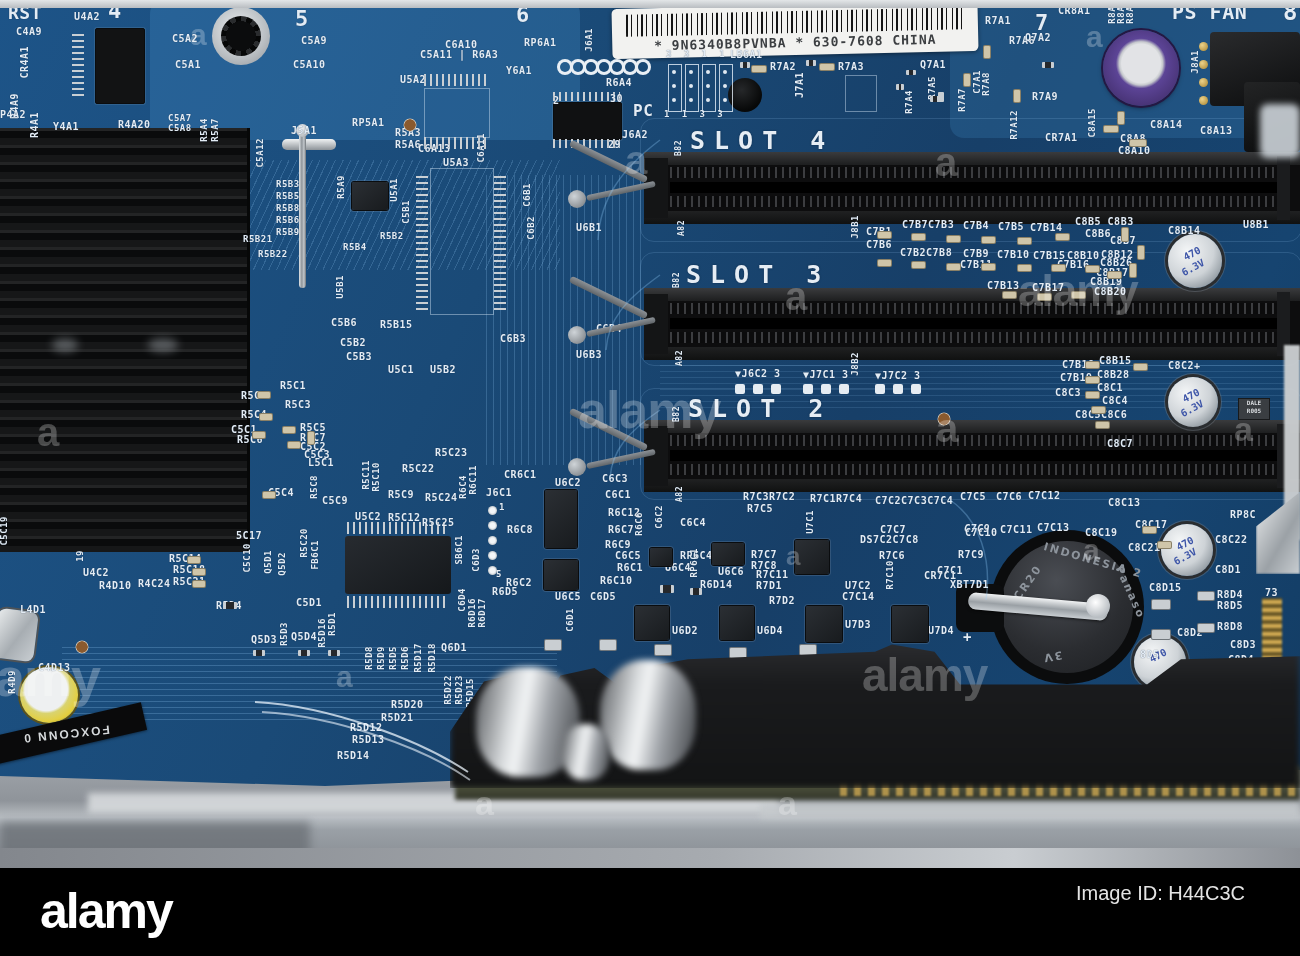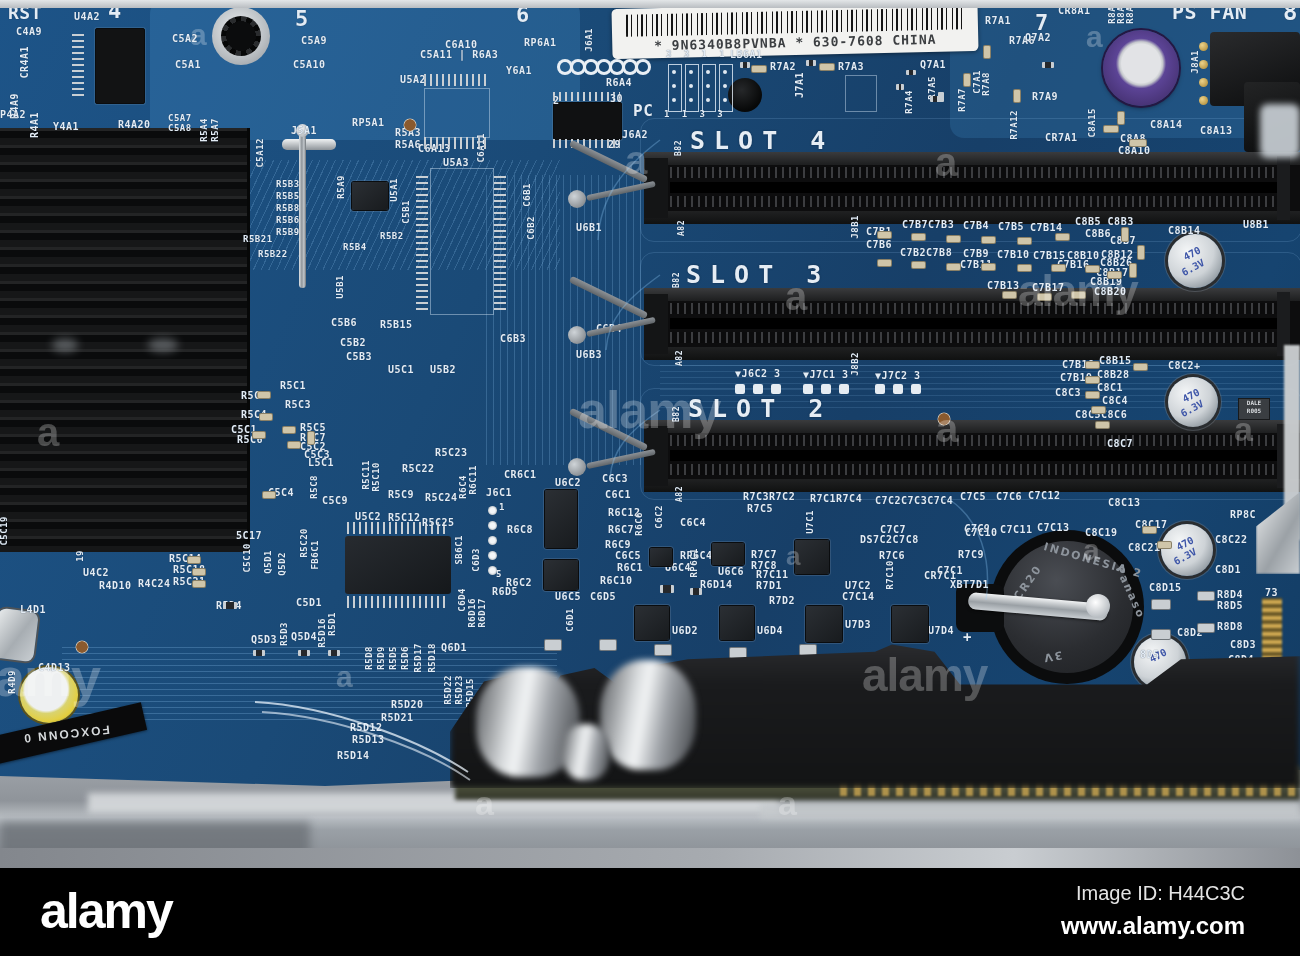--- a/index.html
+++ b/index.html
@@ -731,15 +731,14 @@
       <span class="wm" style="left: 778px; top: 784px; font-size: 34px;">a</span>
       <span class="wm" style="left: 578px; top: 380px; font-size: 52px;">alamy</span>
       <span class="wm" style="left: 1018px; top: 266px; font-size: 44px;">alamy</span>
       <span class="wm" style="left: -48px; top: 646px; font-size: 54px;">alamy</span>
       <span class="wm" style="left: 862px; top: 648px; font-size: 46px;">alamy</span>
     </div>
 
   <div class="footer abs">
     <span class="flogo">alamy</span>
     <span class="fid">Image ID: H44C3C</span>
-    <span class="furl">www.alamy.com</span>
   </div>
 </div>
 
 </body></html>

